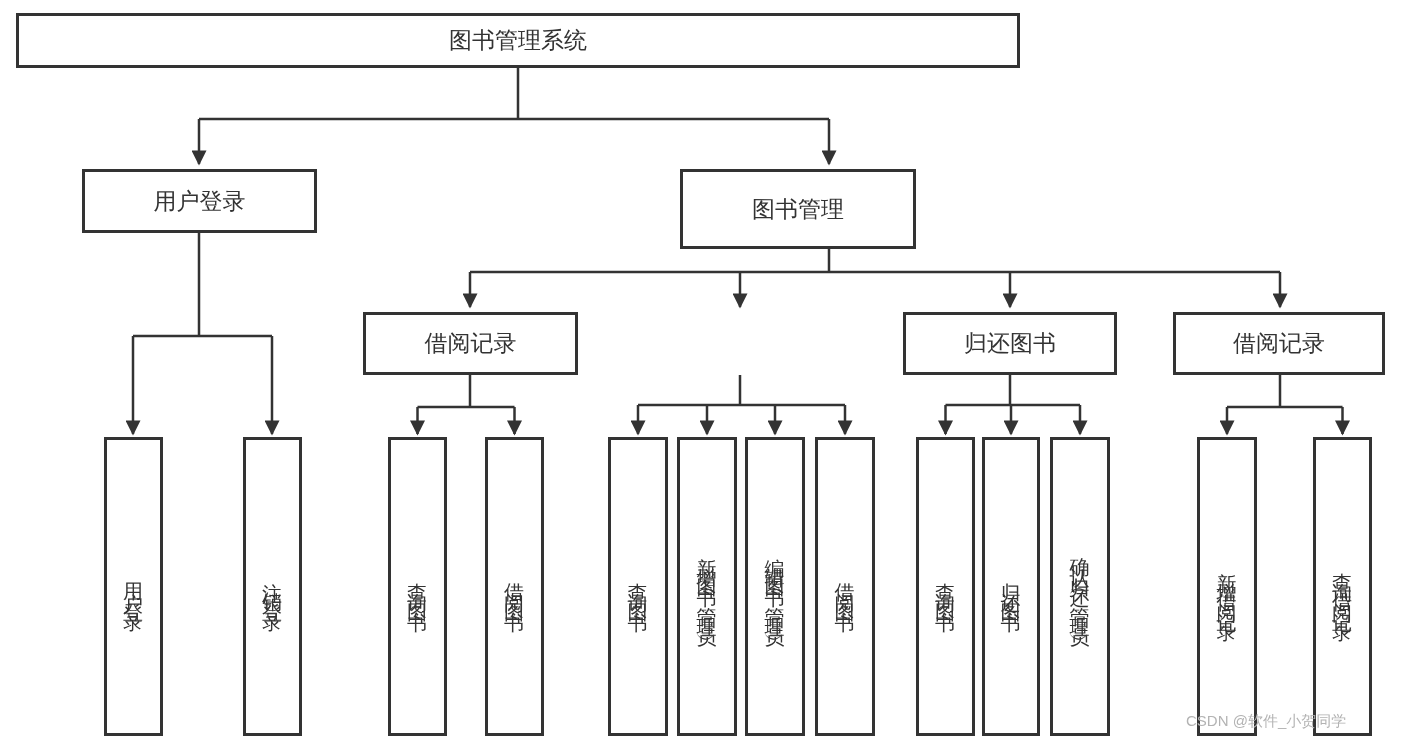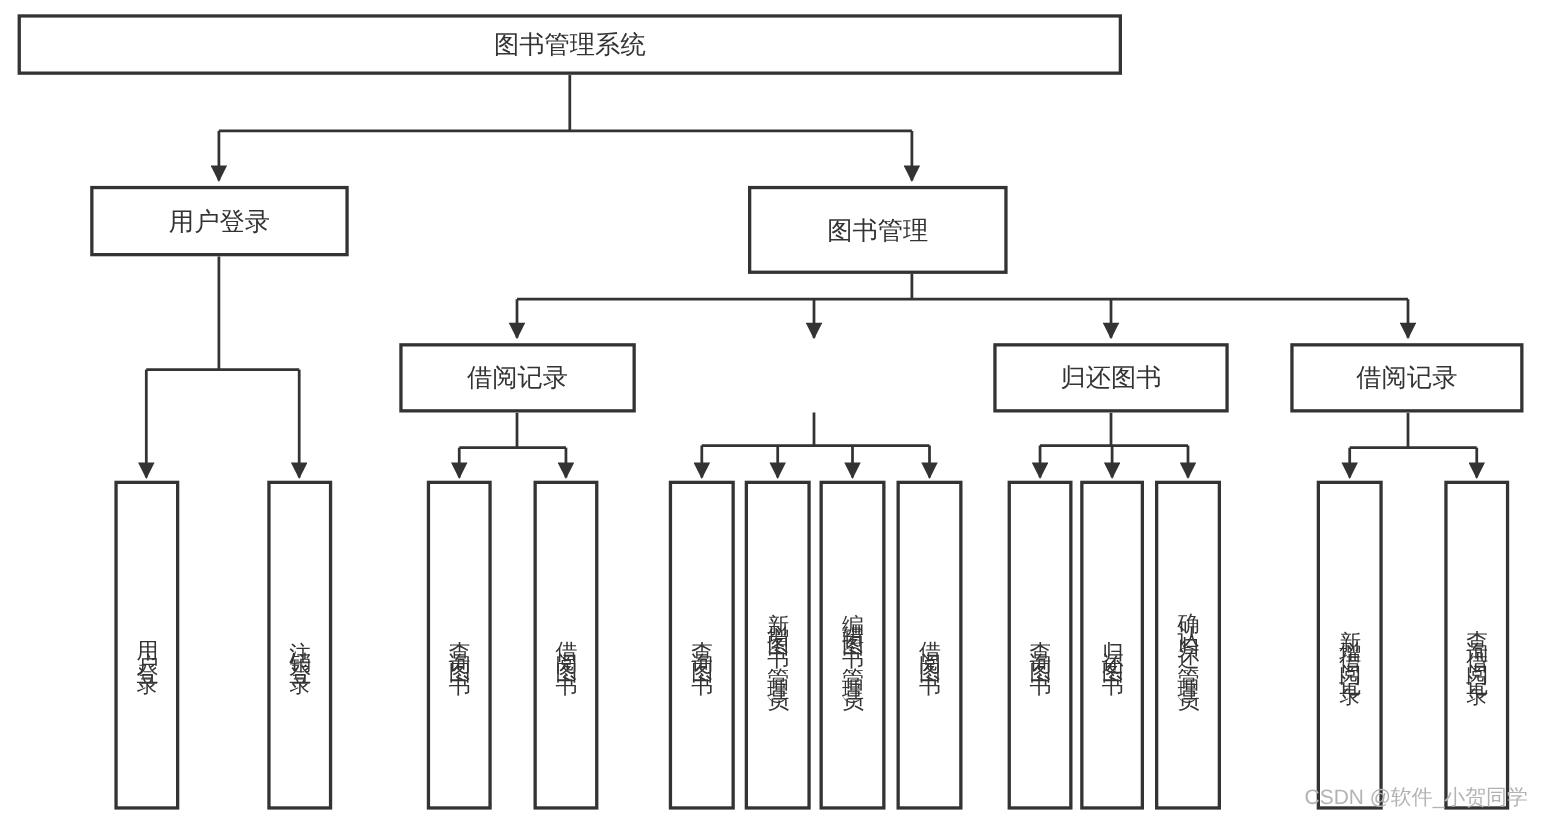--- a/index.html
+++ b/index.html
@@ -50,21 +50,21 @@
     letter-spacing: 10px;
     color: #333333;
     z-index: 2;
     line-height: 1;
   }
 
   .watermark {
     position: absolute;
     left: 1186px;
     top: 712px;
-    font-size: 19px;
+    font-size: 15px;
     color: #b3b3b3;
     z-index: 6;
     white-space: nowrap;
   }
 </style>
 </head>
 <body>
 
 <div class="canvas">
 

